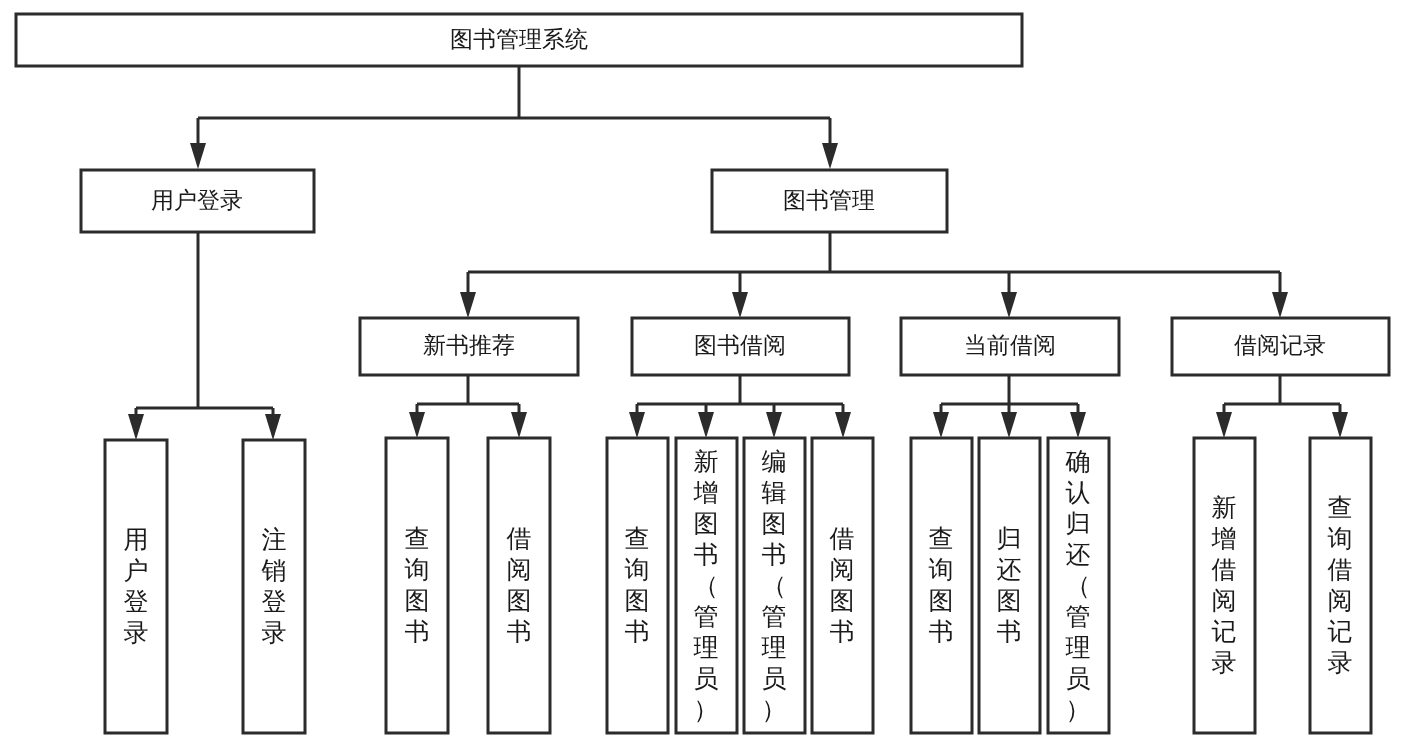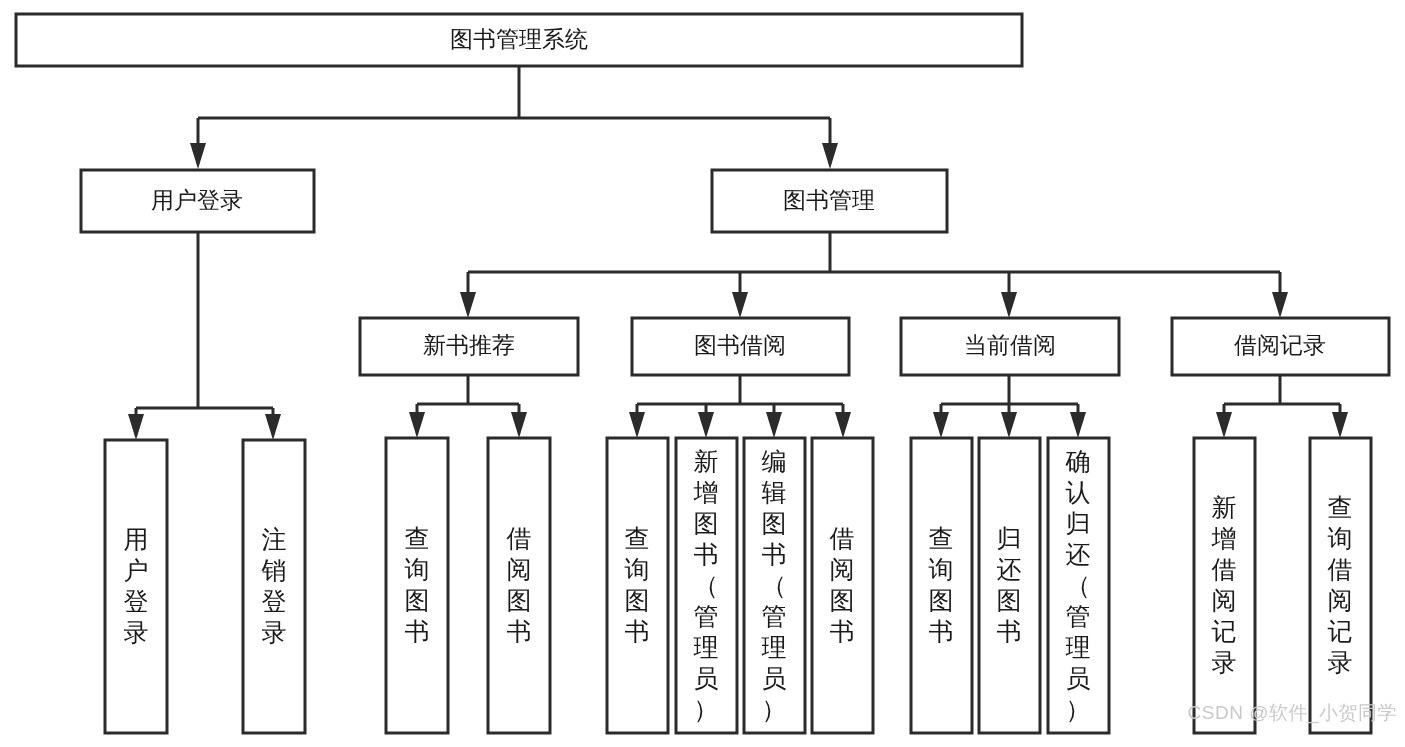--- a/index.html
+++ b/index.html
@@ -229,14 +229,13 @@
       <rect class="node-box" x="1194" y="438" width="61" height="295"></rect>
       <text class="node-label-v" x="1224" y="0"><tspan x="1224" y="516.2">新</tspan><tspan x="1224" y="547.2">增</tspan><tspan x="1224" y="578.2">借</tspan><tspan x="1224" y="609.2">阅</tspan><tspan x="1224" y="640.2">记</tspan><tspan x="1224" y="671.2">录</tspan></text>
     </g>
     <g>
       <rect class="node-box" x="1310" y="438" width="61" height="295"></rect>
       <text class="node-label-v" x="1340" y="0"><tspan x="1340" y="516.2">查</tspan><tspan x="1340" y="547.2">询</tspan><tspan x="1340" y="578.2">借</tspan><tspan x="1340" y="609.2">阅</tspan><tspan x="1340" y="640.2">记</tspan><tspan x="1340" y="671.2">录</tspan></text>
     </g>
 
   </svg>
 
-  <div class="watermark">CSDN @软件_小贺同学</div>
 </div>
 
 </body></html>

